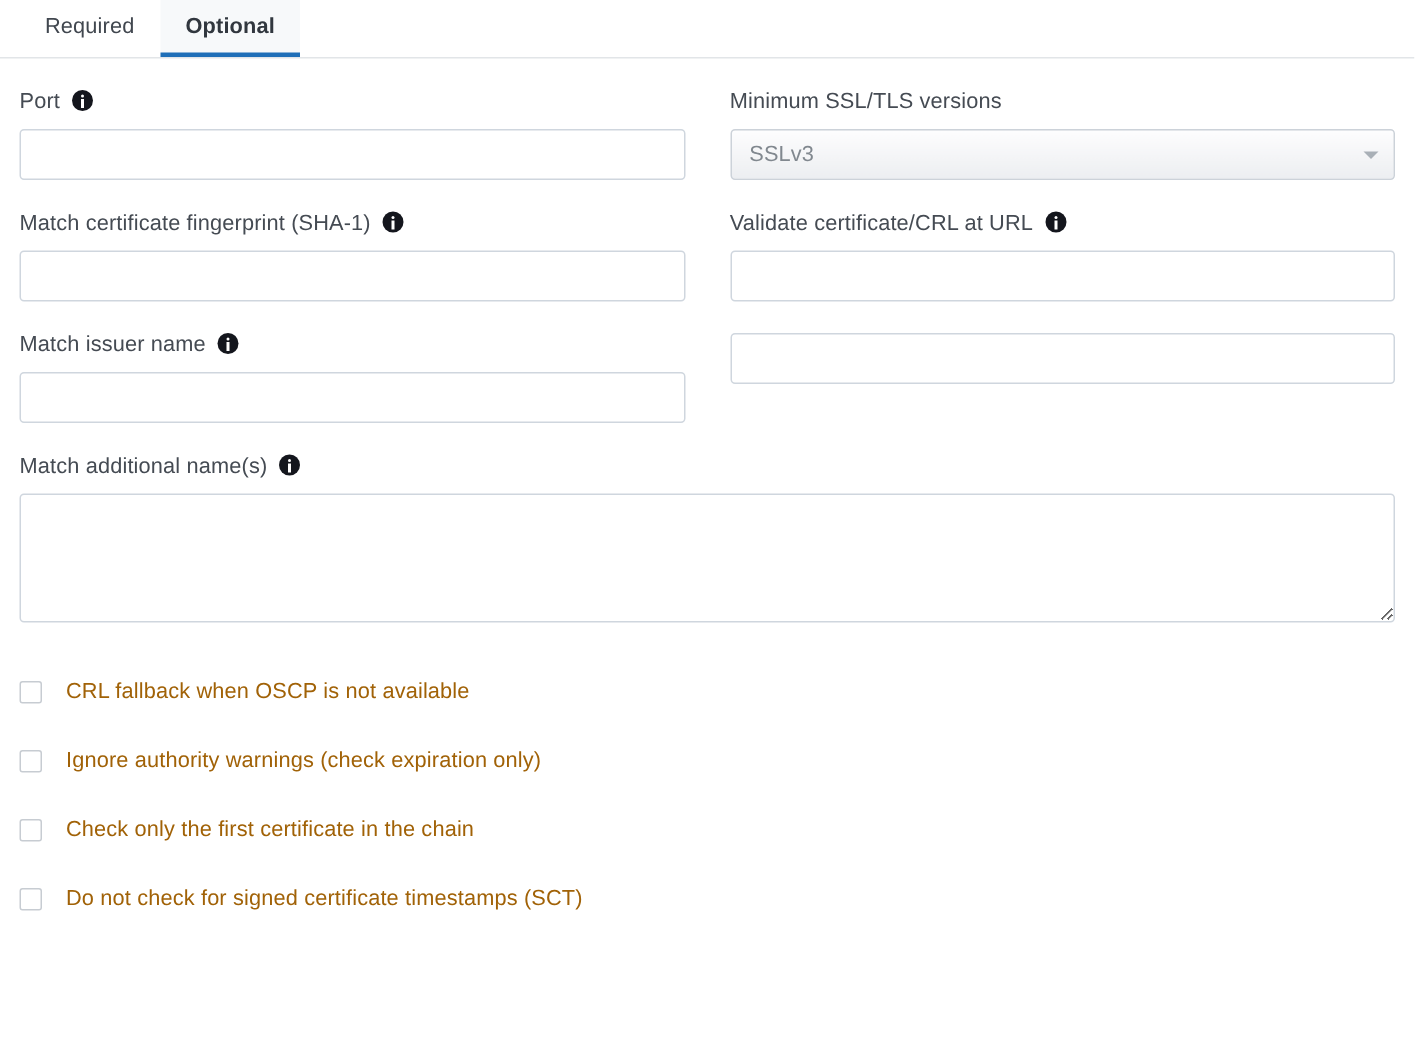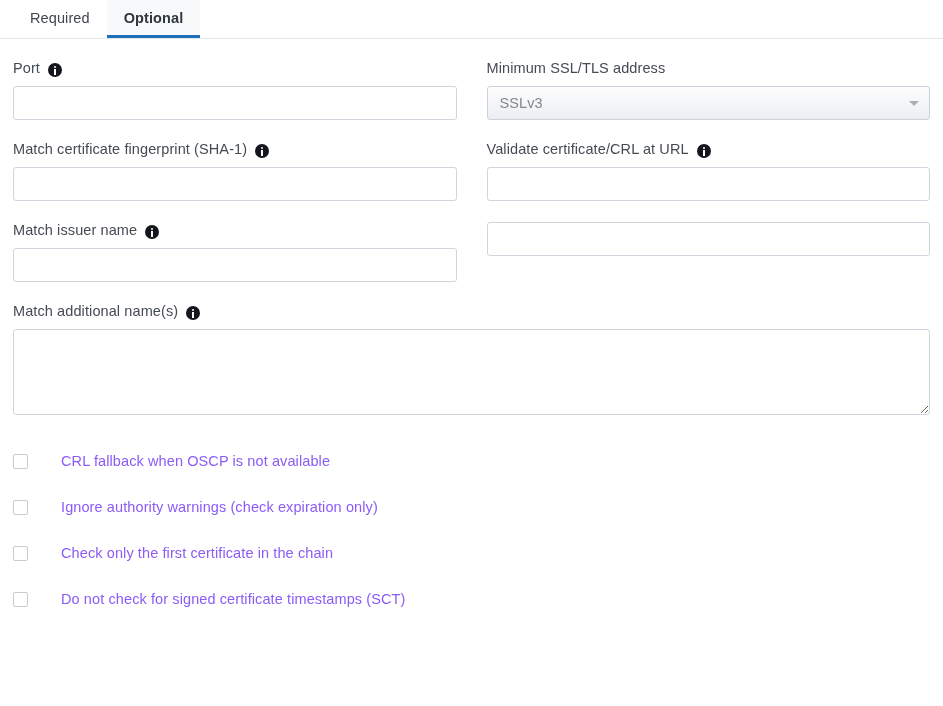--- a/index.html
+++ b/index.html
@@ -63,21 +63,21 @@
   }
   .field {
     margin-top: 21px;
   }
   .field.full {
     width: 100%;
   }
 
   .label {
     display: flex;
-    align-items: flex-end;
+    align-items: flex-start;
     font-size: 14.5px;
     color: #454b53;
     letter-spacing: 0.1px;
     margin-bottom: 9px;
     line-height: 17px;
     white-space: nowrap;
   }
   .label .txt { }
 
   .info-icon {
@@ -191,25 +191,24 @@
     height: 15px;
     box-sizing: border-box;
     border: 1px solid #c7ccd2;
     border-radius: 2px;
     background: #ffffff;
     flex: none;
     margin-right: 16px;
   }
   .check-label {
     font-size: 14.5px;
-    color: #8b5cf6;
+    color: #a16207;
     letter-spacing: 0.1px;
     line-height: 17px;
     white-space: nowrap;
-    margin-left: 17px;
   }
 </style>
 </head>
 <body>
 
 <div class="tabbar">
   <div class="tabs">
     <div class="tab">
       <span>Required</span>
     </div>
@@ -230,21 +229,21 @@
             <span class="dot"></span>
             <span class="stem"></span>
           </span>
         </div>
         <input class="text-input" type="text" value="" placeholder="" style="">
       </div>
     </div>
     <div class="col">
       <div class="field">
         <div class="label">
-          <span class="txt">Minimum SSL/TLS address</span>
+          <span class="txt">Minimum SSL/TLS versions</span>
         </div>
         <div class="select-wrap">
           <div class="select-box">
             <span>SSLv3</span>
           </div>
           <span class="select-caret"></span>
         </div>
       </div>
     </div>
   </div>

